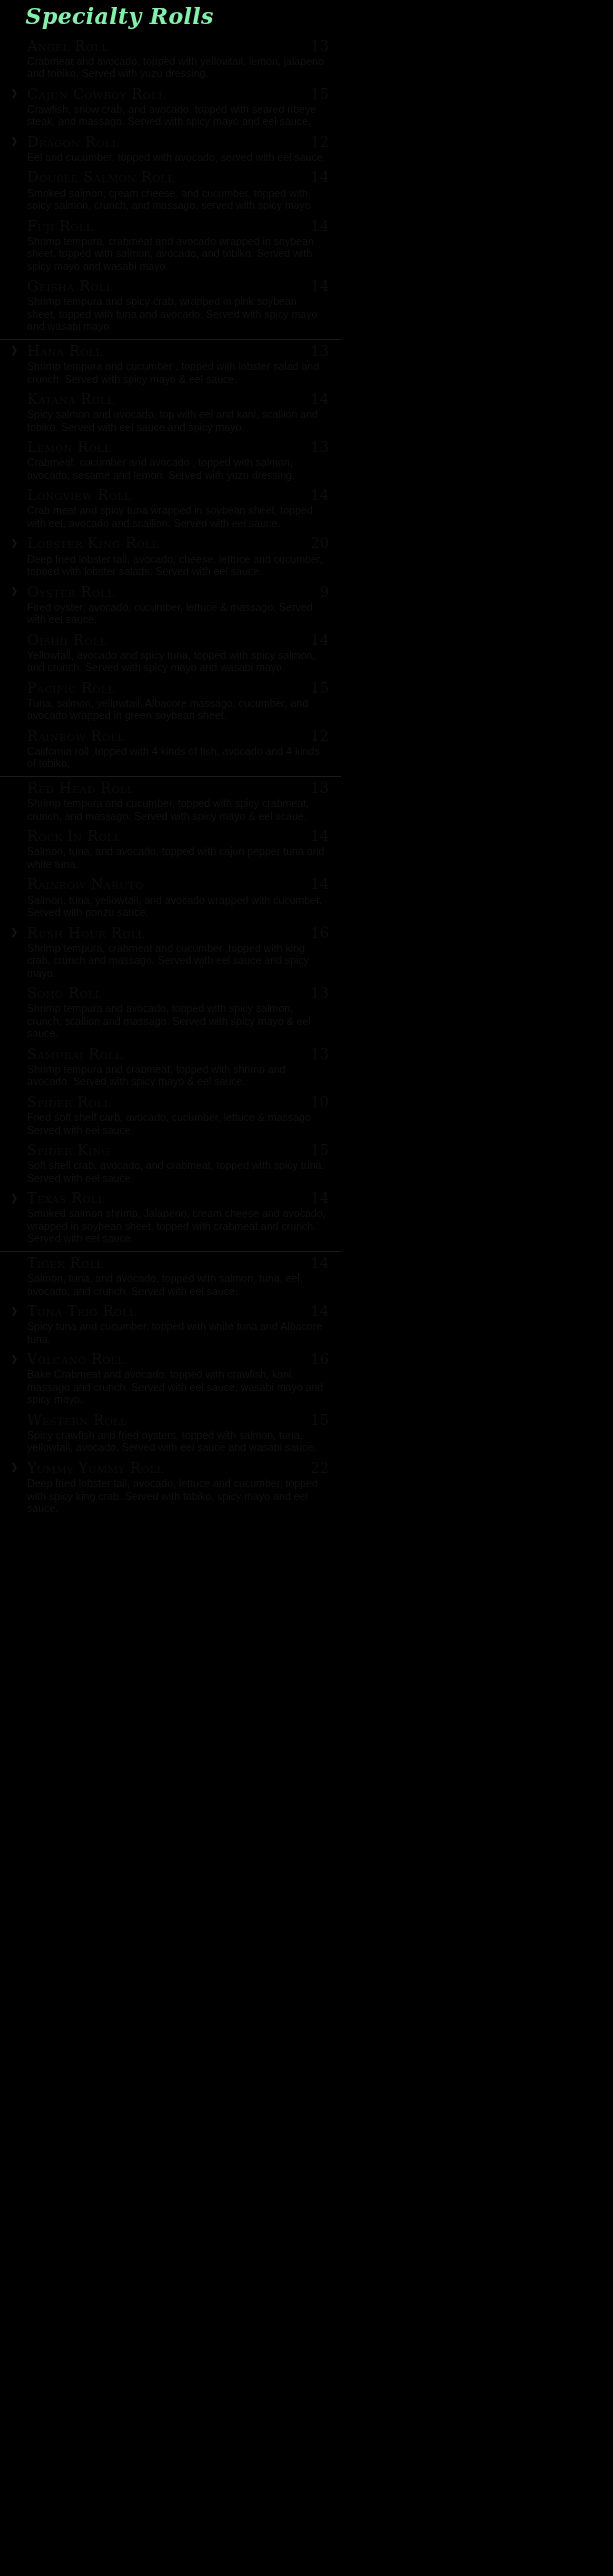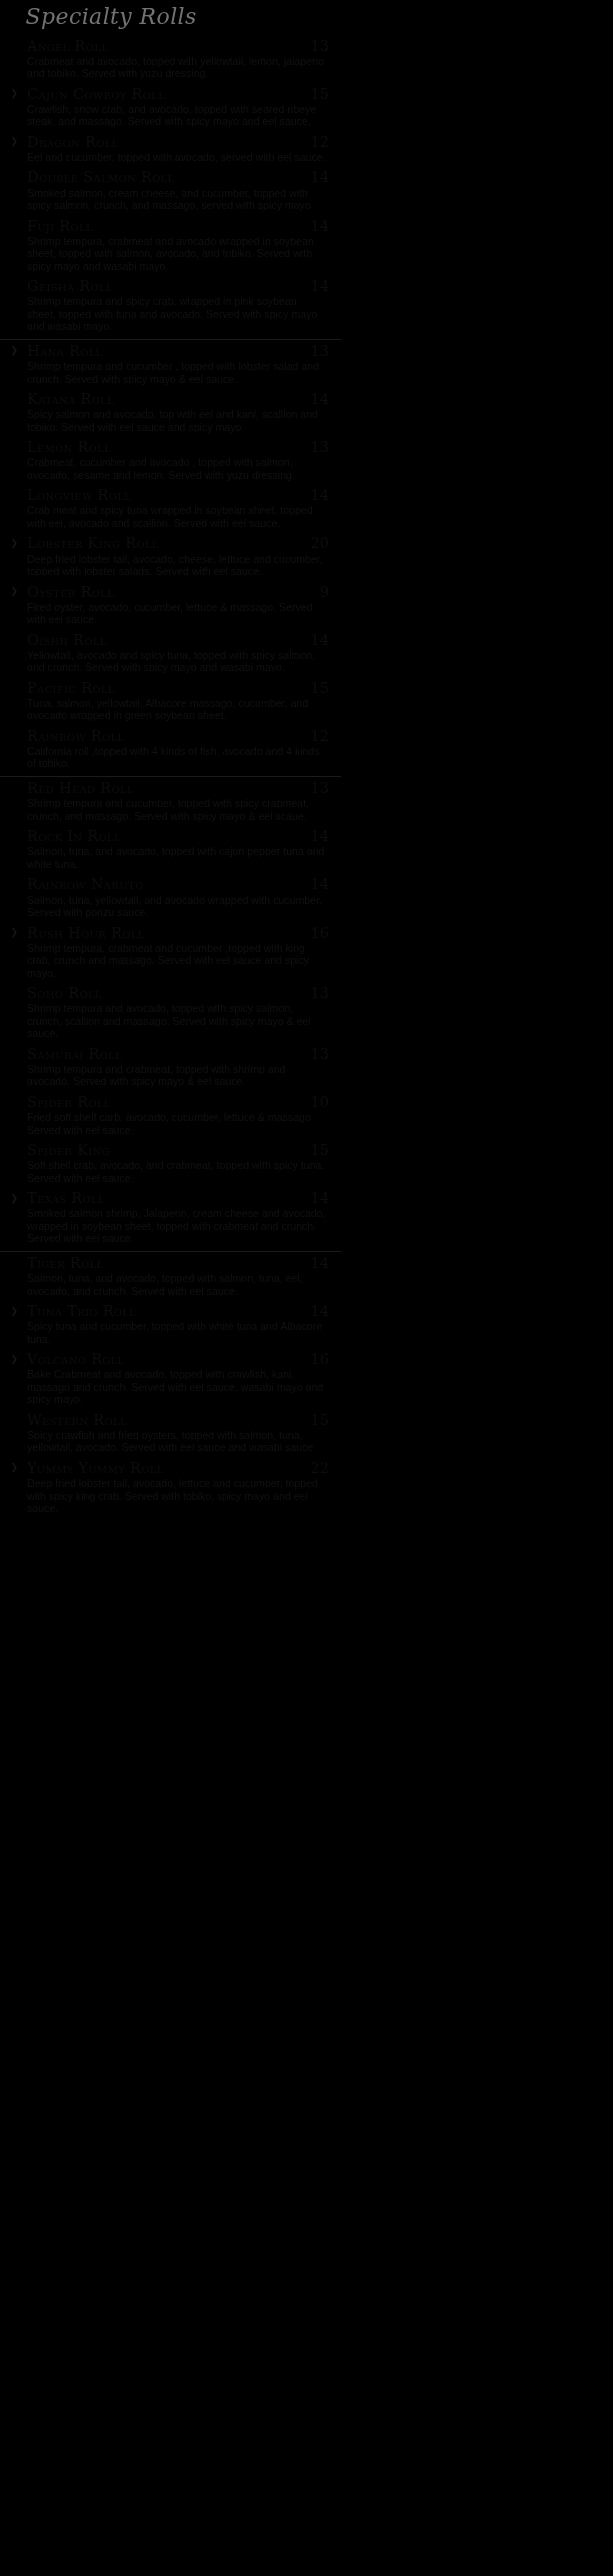--- a/index.html
+++ b/index.html
@@ -21,23 +21,23 @@
   
   .menu-wrap {
     position: relative;
     width: 341px;
     background: #000000;
     padding: 0 0 0 0;
   }
 
   .section-title {
     font-family: "DejaVu Serif", serif;
-    font-weight: normal;
+    font-weight: bold;
     font-style: italic;
-    color: #737373;
+    color: #86efac;
     font-size: 22px;
     letter-spacing: 0.4px;
     padding: 5.1px 0 5.1px 25.6px;
     margin: 0;
     line-height: 1.05;
     background: #000000;
   }
 
   .menu-list {
     margin: 0;

